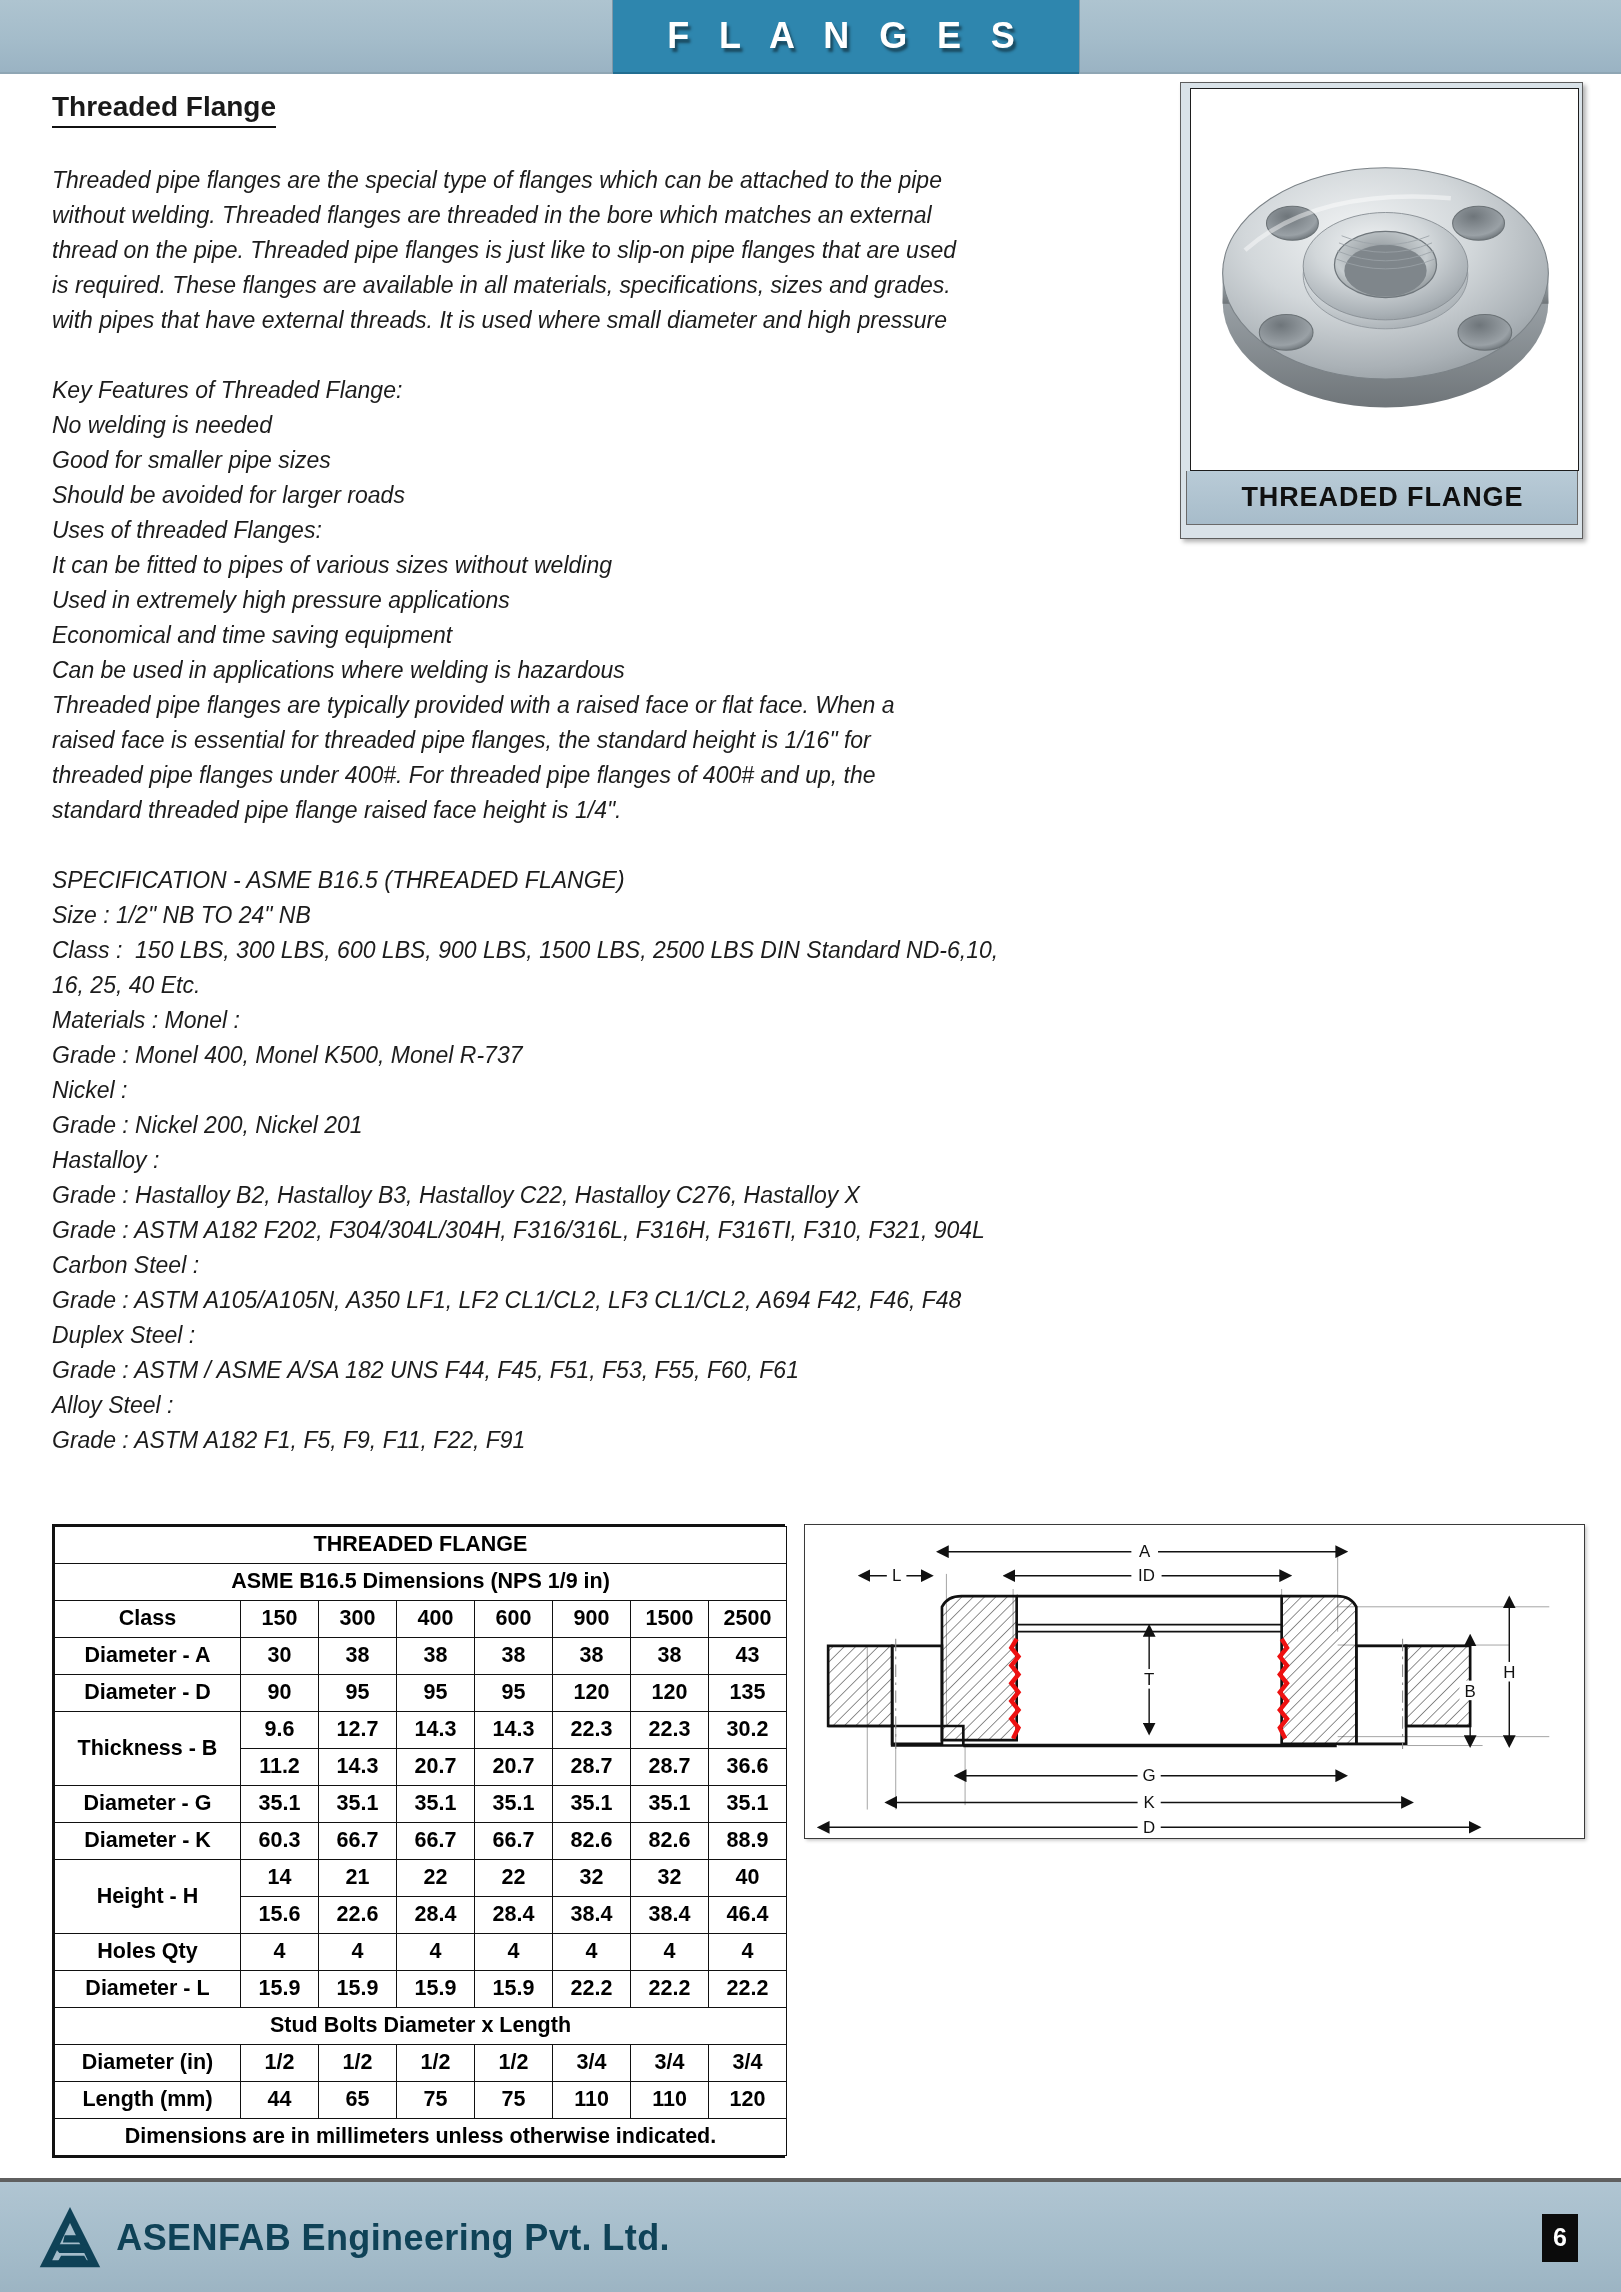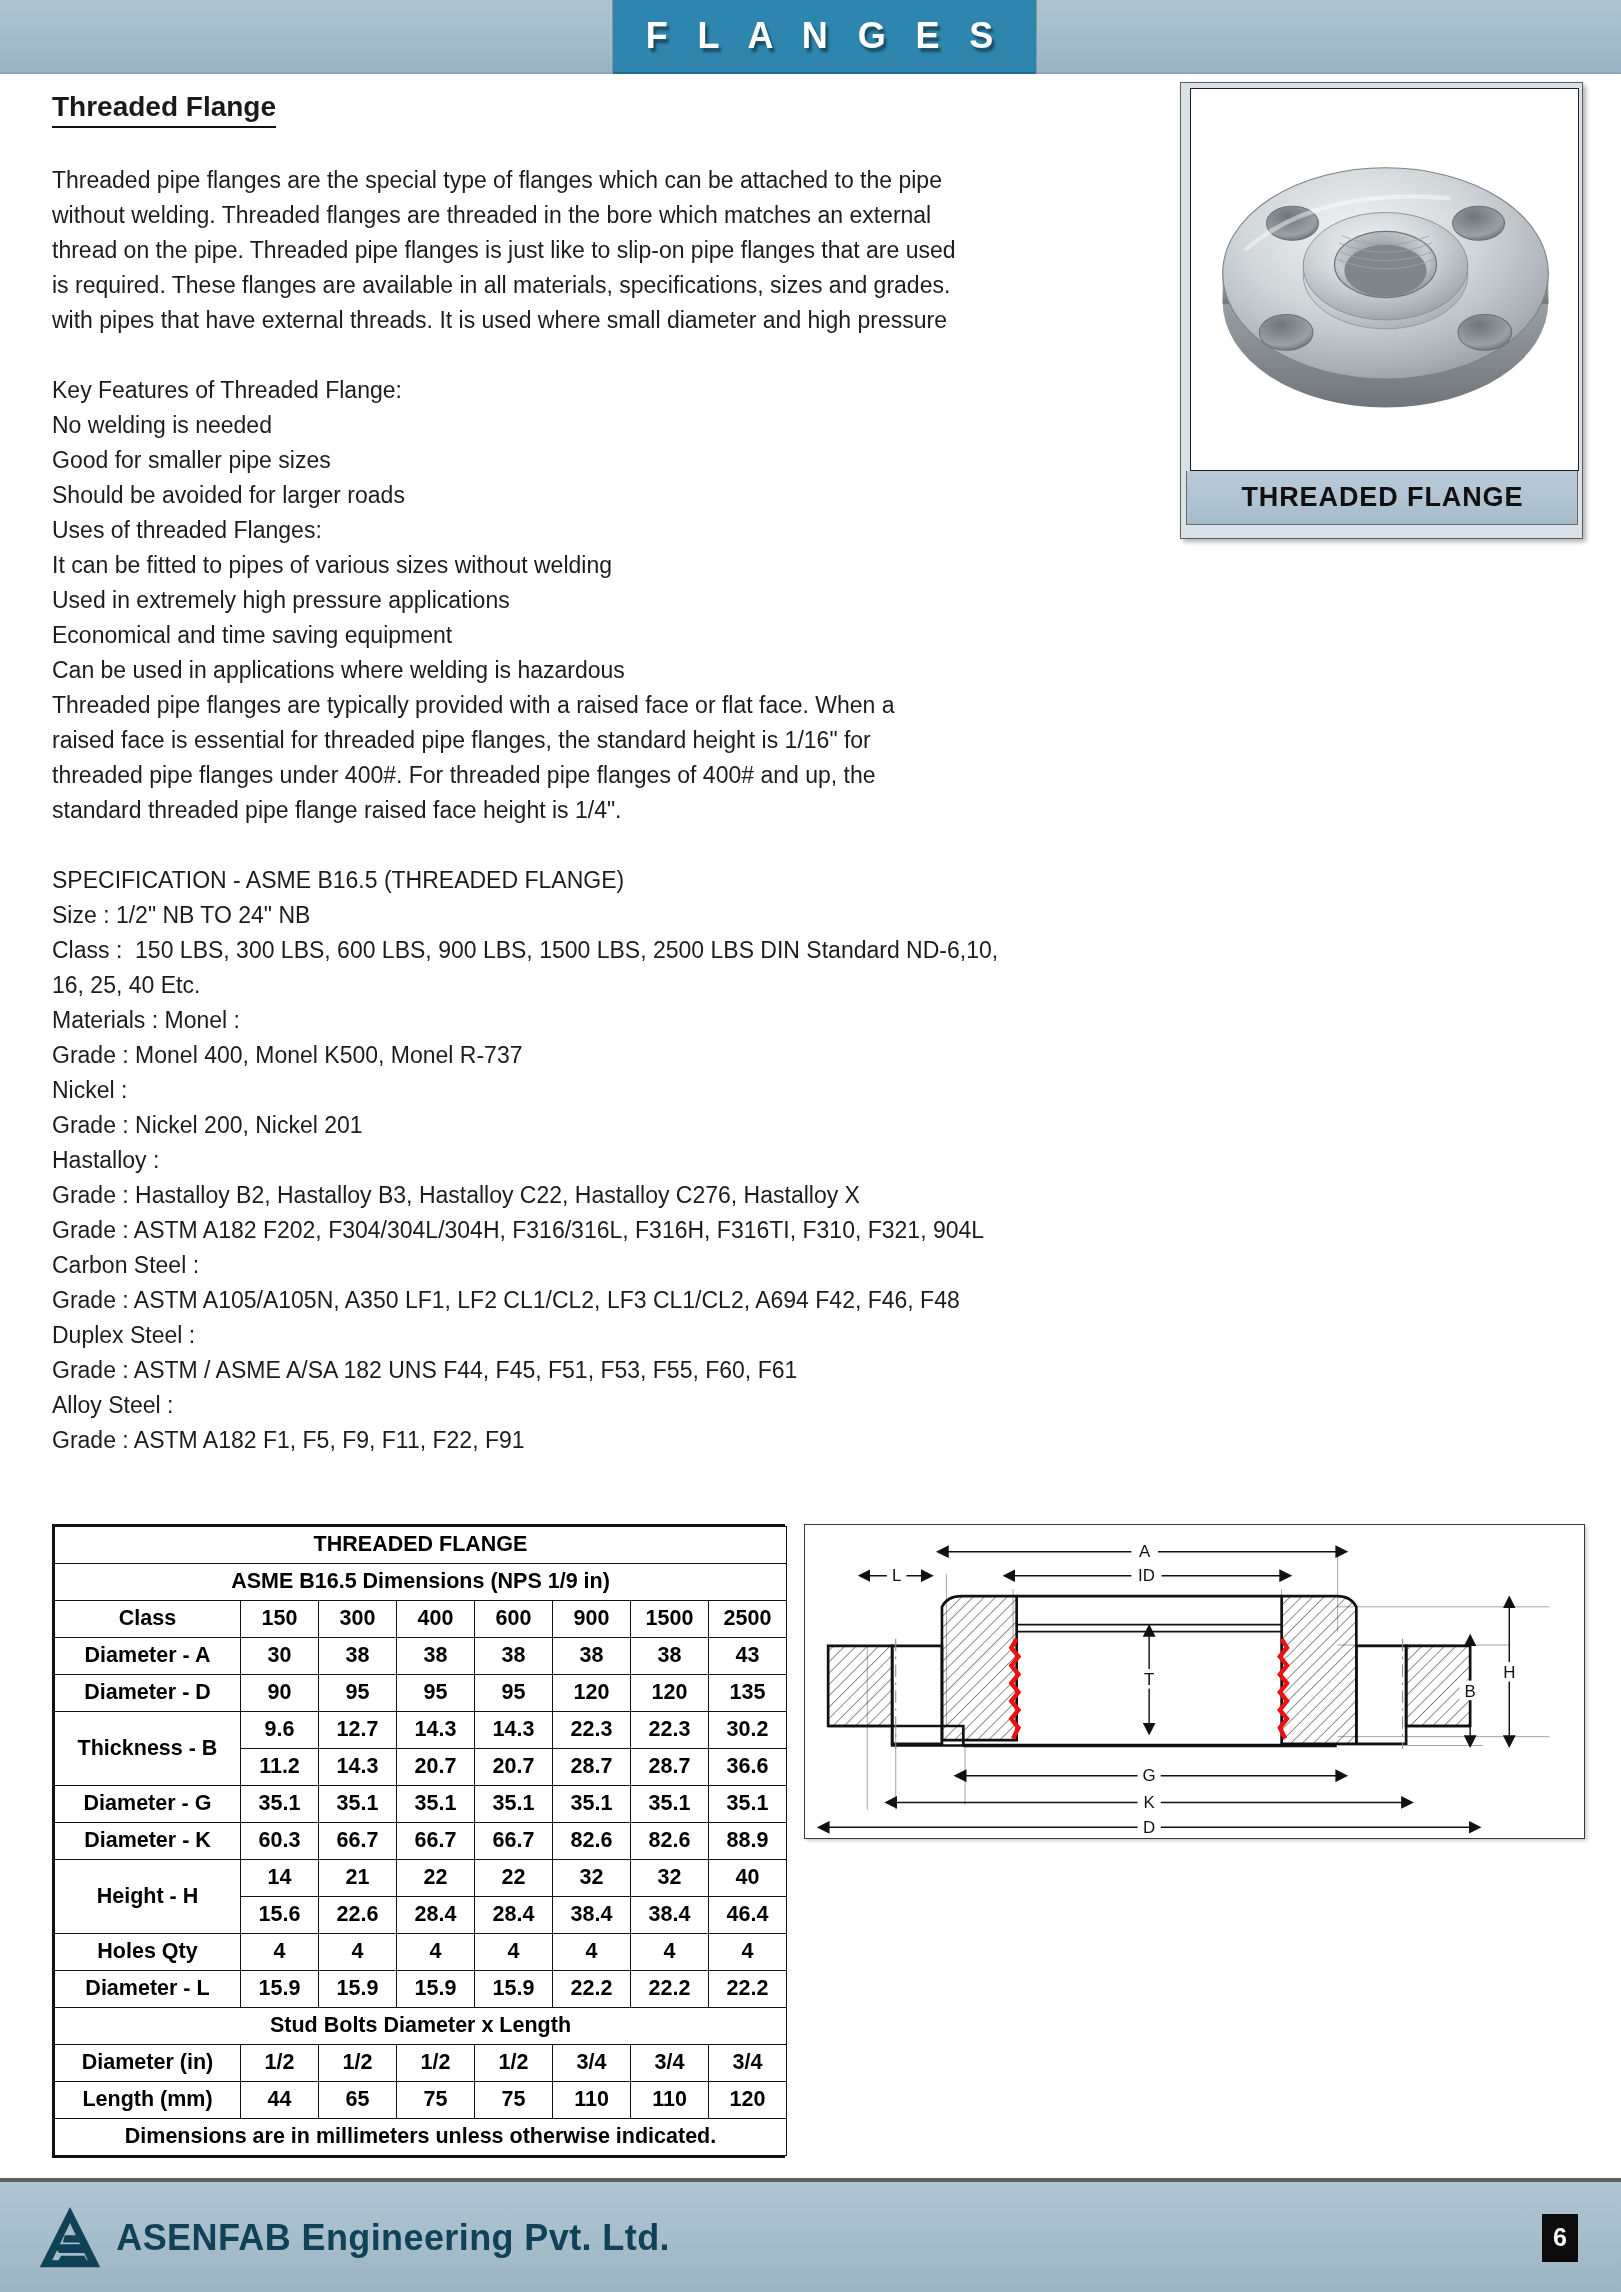--- a/index.html
+++ b/index.html
@@ -16,41 +16,41 @@
     position: absolute; left: 0; top: 0; width: 1621px; height: 74px;
     display: flex; align-items: stretch;
   }
   .hdr-left, .hdr-right {
     background: linear-gradient(180deg,#aec4d0 0%, #a4bcca 55%, #9ab3c3 100%);
     border-bottom: 2.7px solid #8fa6b4;
   }
   .hdr-left { width: 613px; border-right:1.8px solid #7f98a8; }
   .hdr-right { flex: 1; border-left:1.8px solid #7f98a8; }
   .hdr-center {
-    width: 423px;
+    width: 466px;
     background: #2e86ae;
     display: flex; align-items: center; justify-content: center;
     border-bottom: 2.7px solid #226e91;
   }
   .hdr-center .title {
     color: #ffffff; font-weight: 700; font-size: 36px;
     letter-spacing: 9.9px; text-shadow: 2.7px 3.6px 2.7px rgba(0,0,0,.45);
   }
 
   
   .section-title {
     position: absolute; left: 52px; top: 90px;
     font-size: 28px; font-weight: 700; color:#1a1a1a;
     border-bottom: 2.7px solid #111; padding-bottom: 2.7px; line-height: 1.2;
   }
   .body-col {
     position: absolute; left: 52px; top: 163px; width: 1119px;
     font-size: 23px; line-height: 35px; color: #1c1c1c;
   }
-  .body-col p { margin: 0; }
+  .body-col p { margin: 0; font-style: italic; }
   .gap { height: 35px; }
   .line { white-space: pre-wrap; }
 
   
   .product-card {
     position: absolute; left: 1180px; top: 82px;
     width: 403px; height: 457px;
     background: #d9e2e8;
     border: 1.8px solid #5d5d5d;
     box-shadow: 2.7px 2.7px 4.5px rgba(0,0,0,.3);

